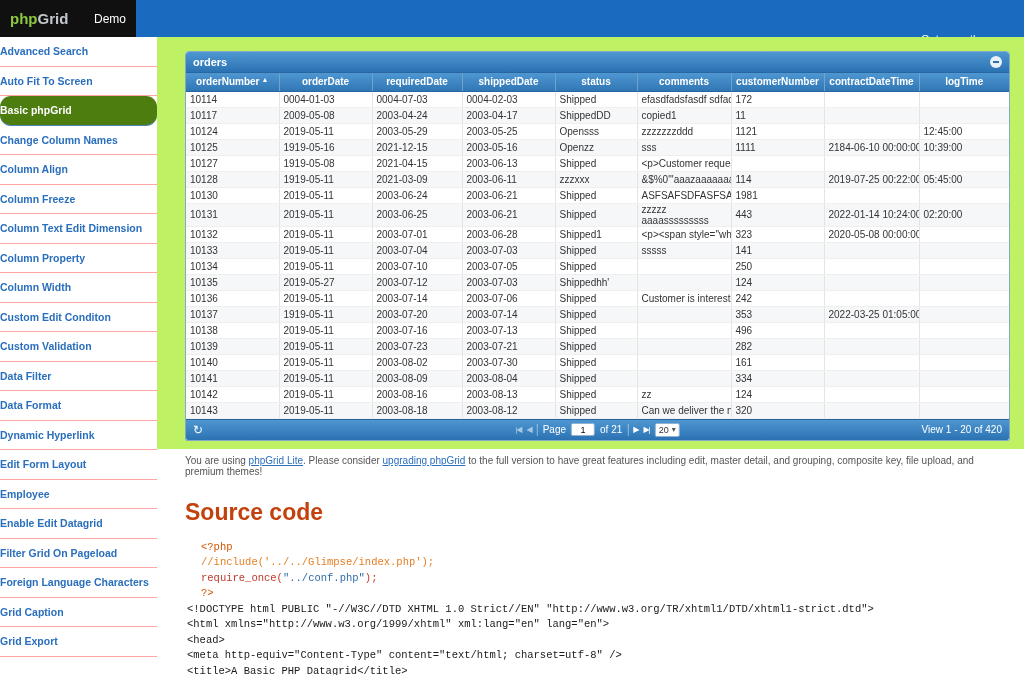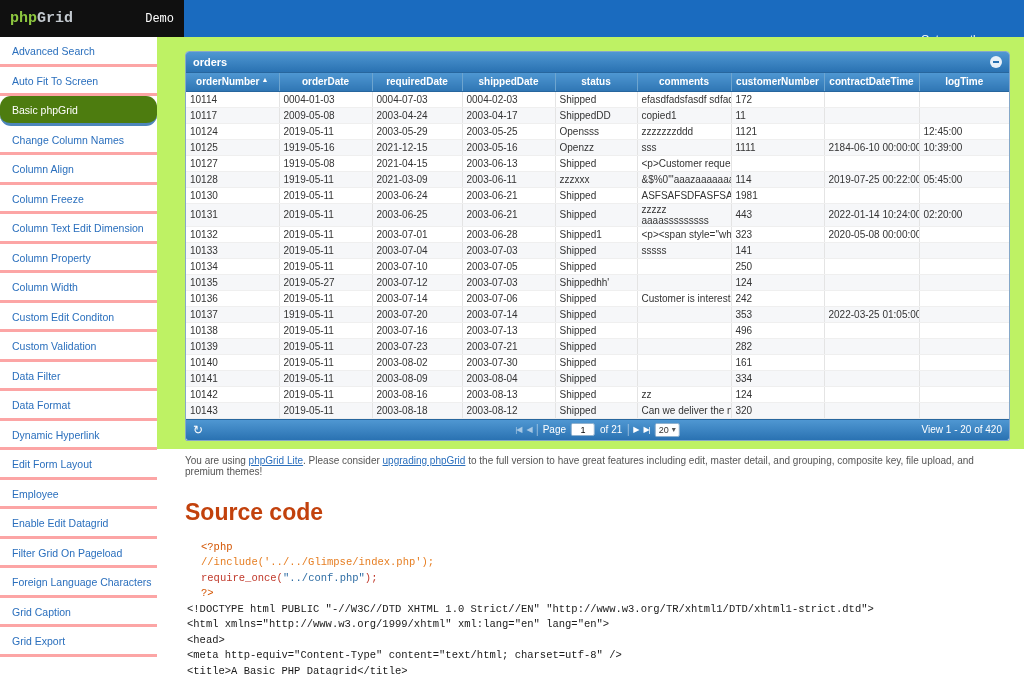--- a/index.html
+++ b/index.html
@@ -1,32 +1,32 @@
 <!DOCTYPE html>
 <html><head>
 <meta charset="utf-8">
 <style>
   * { box-sizing: border-box; margin: 0; padding: 0; }
   html, body { width: 1024px; height: 675px; overflow: hidden; }
   body { font-family: "Liberation Sans", sans-serif; background: #fff; }
 
   
   .topbar { height: 37px; background: #1a6bbf; display: flex; align-items: center; }
-  .logo-box { width: 184px; height: 100%; background: #101010; display: flex; align-items: center; padding: 0 10px; font-family: Liberation Mono, monospace; }
+  .logo-box { width: 136px; height: 100%; background: #101010; display: flex; align-items: center; padding: 0 10px; }
   .logo { font-size: 15px; font-weight: bold; cursor: pointer; white-space: nowrap; }
   .logo-php { color: #8dc63f; }
   .logo-grid { color: #c3c9cf; }
   .demo { margin-left: auto; color: #fff; font-size: 12px; cursor: pointer; }
   .get-themes { margin-left: auto; margin-right: 18px; color: #fff; font-size: 11px; cursor: pointer; margin-top: 40px; }
 
   
   .wrap { display: flex; height: 638px; }
   .sidebar { width: 157px; background: #fff; overflow: hidden; flex: none; }
-  .side-item { height: 29.5px; line-height: 29px; padding-left: 12px; font-size: 10.5px; font-weight: normal;
-               color: #2a6fbd; border-bottom: 3px solid #fca5a5; cursor: pointer; white-space: nowrap; overflow: hidden; }
+  .side-item { height: 29.5px; line-height: 29px; font-size: 10.5px; font-weight: bold;
+               color: #2a6fbd; border-bottom: 1px solid #fca5a5; cursor: pointer; white-space: nowrap; overflow: hidden; }
   .side-item.active { background: #4d7c0f; color: #fff; border-bottom-color: #4e86bb; border-radius: 11px; }
   .main { flex: 1; background: #fff; overflow: hidden; }
 
   
   .grid-panel { background: #bef264; padding: 14px 14px 8px 28px; }
   .grid { display: inline-block; border: 1px solid #86a8c8; background: #fff; border-radius: 4px 4px 2px 2px; }
   .grid-caption { height: 21px; background: linear-gradient(#4f97d2, #2a72b2); border-radius: 3px 3px 0 0;
                   display: flex; align-items: center; padding: 0 7px; color: #fff; font-size: 11px; font-weight: bold;
                   border-bottom: 1px solid #27669e; }
   .collapse-btn { margin-left: auto; width: 12px; height: 12px; border-radius: 50%; background: #e9f1f9;

